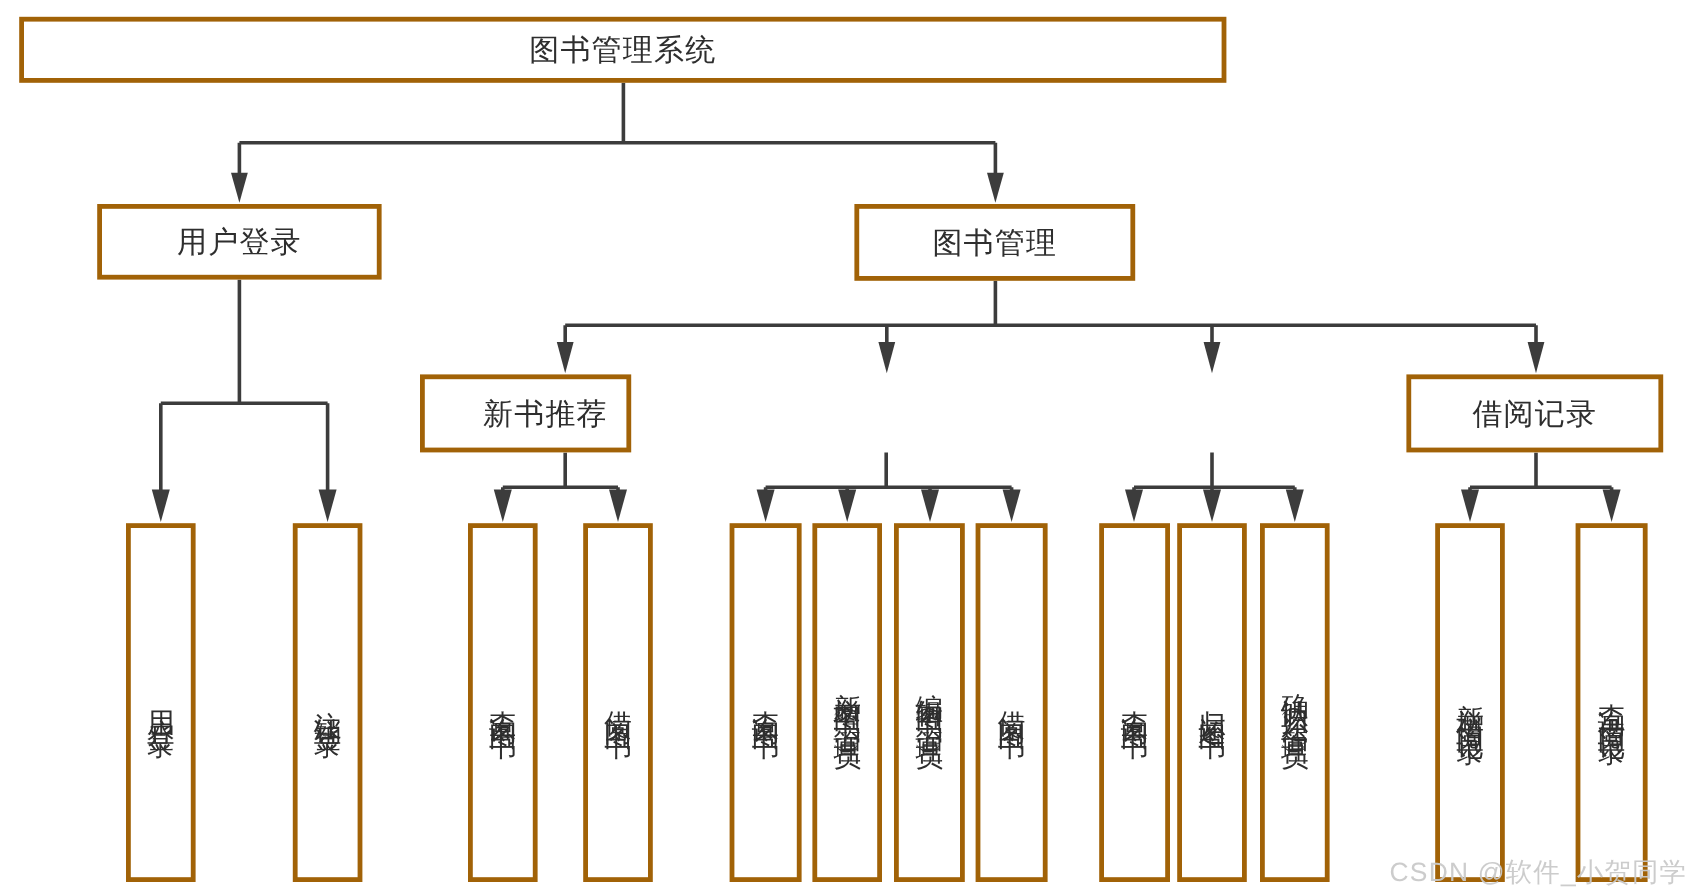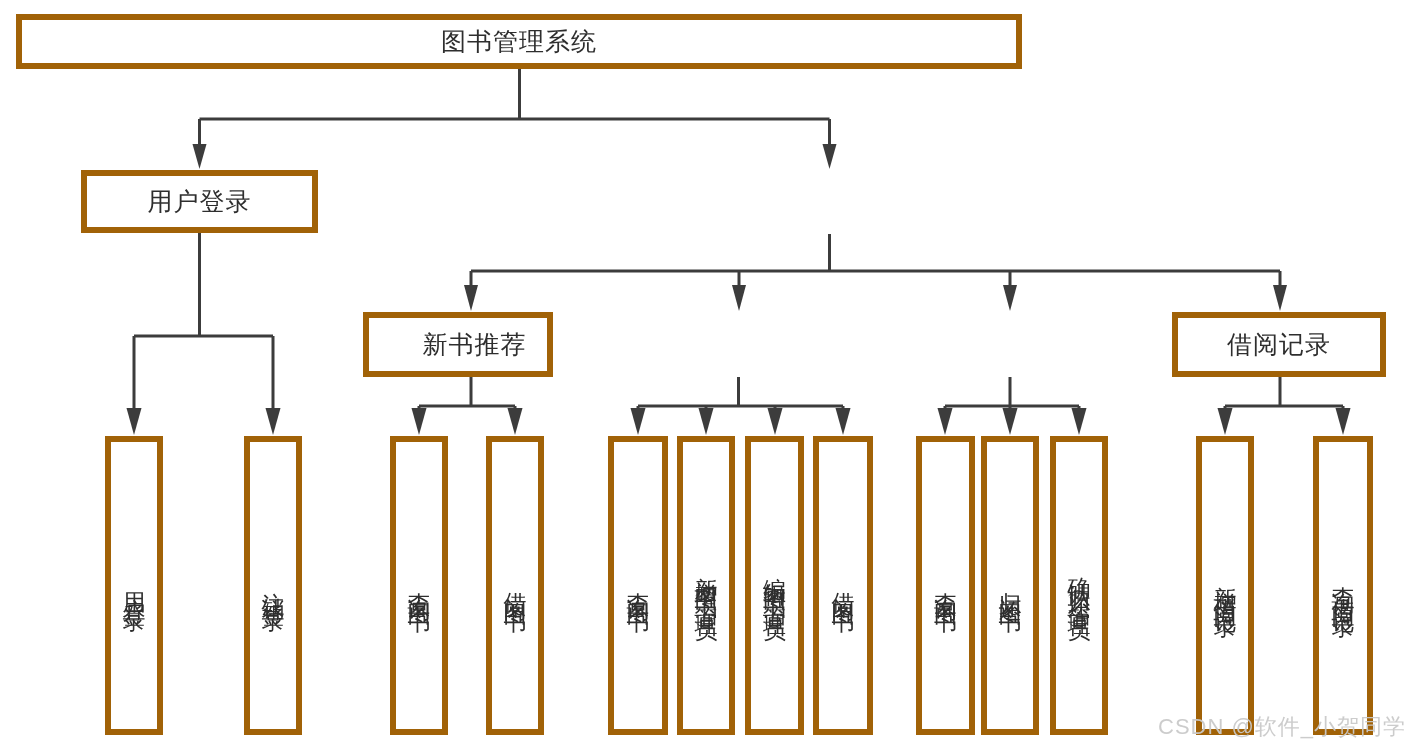--- a/index.html
+++ b/index.html
@@ -19,38 +19,38 @@
     position: absolute;
     left: 0;
     top: 0;
     width: 1405px;
     height: 747px;
     pointer-events: none;
   }
   .node {
     position: absolute;
     box-sizing: border-box;
-    border: 6px solid #a16207;
+    border: 4px solid #a16207;
     background: #ffffff;
     display: flex;
     align-items: center;
     justify-content: center;
     color: #2e2e2e;
     font-size: 25px;
     letter-spacing: 1px;
     white-space: nowrap;
   }
   
   .n-root { left: 16px; top: 14px; width: 1006px; height: 55px; }
   
   .n-l2a { left: 81px;  top: 170px; width: 237px; height: 63px; }
   .n-l2b { left: 712px; top: 170px; width: 234px; height: 64px; }
   
   .n-l3  { top: 312px; height: 65px; }
-  .n-l3a { left: 363px;  width: 190px; padding-left: 33px; }
+  .n-l3a { left: 350px;  width: 176px; padding-left: 33px; }
   .n-l3b { left: 632px;  width: 213px; }
   .n-l3c { left: 903px;  width: 214px; }
   .n-l3d { left: 1172px; width: 214px; }
   
   .leaf { top: 436px; height: 299px; }
   .leaf span {
     writing-mode: vertical-rl;
     text-orientation: mixed;
     font-size: 23px;
     letter-spacing: 6px;
@@ -125,20 +125,21 @@
       <polygon points="1002.5,408 1017.5,408 1010,435"></polygon>
       <polygon points="1071.5,408 1086.5,408 1079,435"></polygon>
       <polygon points="1217.5,408 1232.5,408 1225,435"></polygon>
       <polygon points="1335.5,408 1350.5,408 1343,435"></polygon>
     </g>
   </svg>
 
   <div class="node n-root">图书管理系统</div>
 
   <div class="node n-l2a">用户登录</div>
+  <div class="node n-l2b">图书管理</div>
 
   <div class="node n-l3 n-l3a">新书推荐</div>
   <div class="node n-l3 n-l3d">借阅记录</div>
 
   <div class="node leaf n-f1">
     <span>用户登录</span>
   </div>
   <div class="node leaf n-f2">
     <span>注销登录</span>
   </div>

